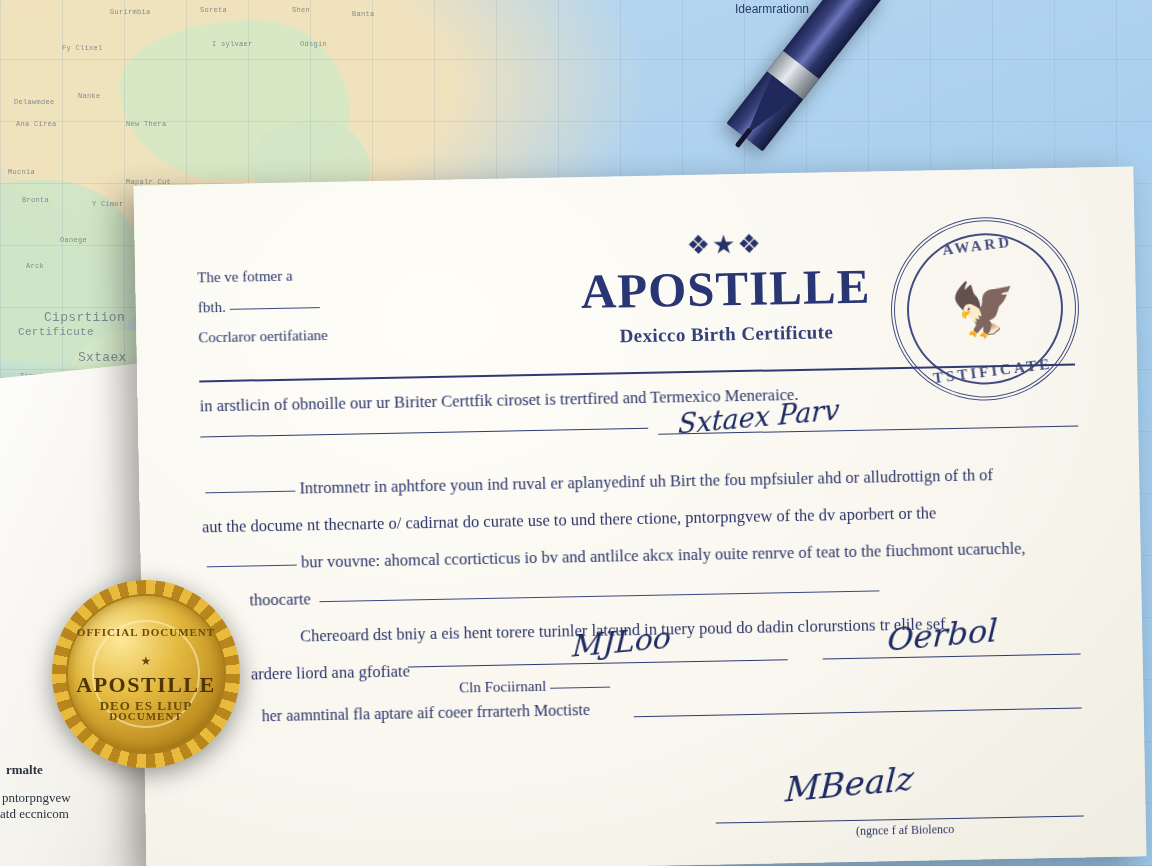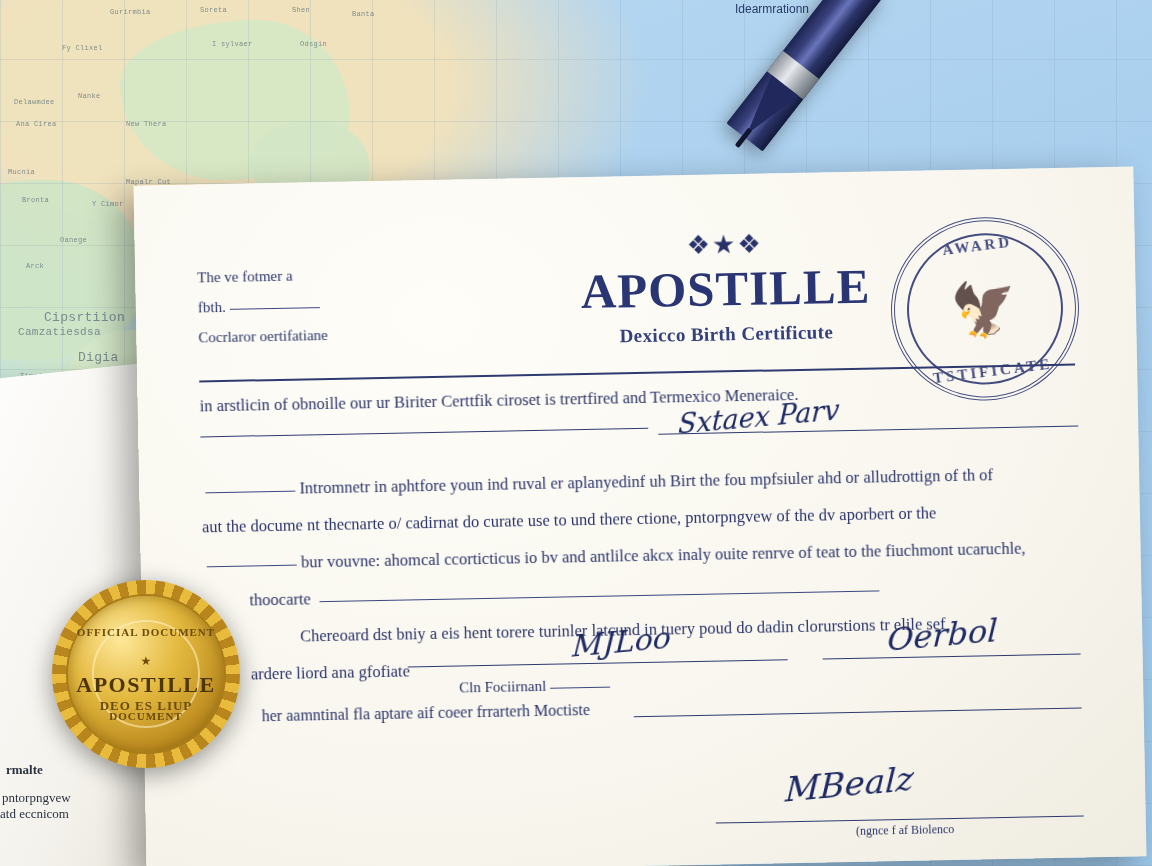--- a/index.html
+++ b/index.html
@@ -360,22 +360,22 @@
     <div class="map-label blur" style="left:14px;top:98px">Delawmdee</div>
     <div class="map-label blur" style="left:16px;top:120px">Ana Cirea</div>
     <div class="map-label blur" style="left:126px;top:178px">Mapalr Cut</div>
     <div class="map-label blur" style="left:318px;top:182px">Orian</div>
     <div class="map-label blur" style="left:8px;top:168px">Mucnia</div>
     <div class="map-label blur" style="left:22px;top:196px">Bronta</div>
     <div class="map-label blur" style="left:92px;top:200px">Y Cimor</div>
     <div class="map-label blur" style="left:60px;top:236px">Oanege</div>
     <div class="map-label blur" style="left:26px;top:262px">Arck</div>
     <div class="map-label blur" style="left:44px;top:310px;font-size:13px">Cipsrtiion</div>
-    <div class="map-label blur" style="left:18px;top:326px;font-size:11px">Camzatiesdsa</div>
-    <div class="map-label blur" style="left:78px;top:350px;font-size:13px">Digia</div>
+    <div class="map-label blur" style="left:18px;top:326px;font-size:11px">Certificute</div>
+    <div class="map-label blur" style="left:78px;top:350px;font-size:13px">Sxtaex</div>
     <div class="map-label blur" style="left:20px;top:372px">Timriga</div>
     <div class="map-label blur" style="left:104px;top:400px">Feuta</div>
     <div class="map-label blur" style="left:56px;top:462px">Jiul</div>
   </div>
 
   <div class="topnote">Idearmrationn</div>
 
   <div class="pen">
     <div class="pen-body"></div>
     <div class="pen-grip"></div>

